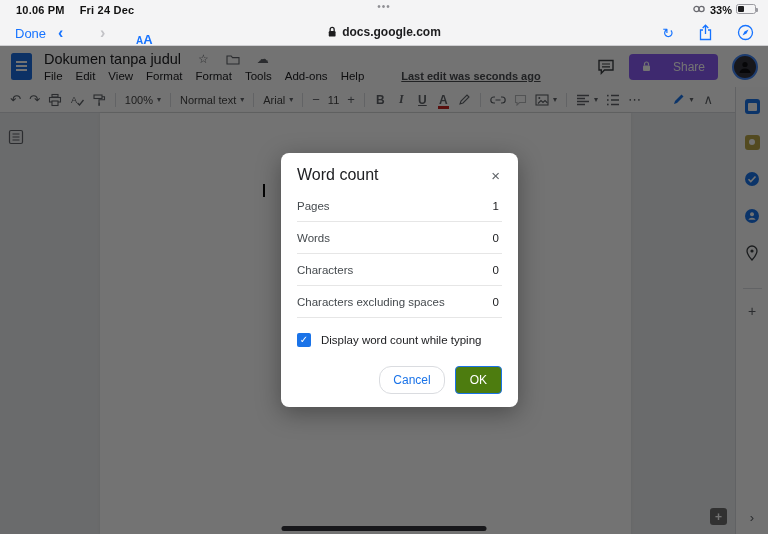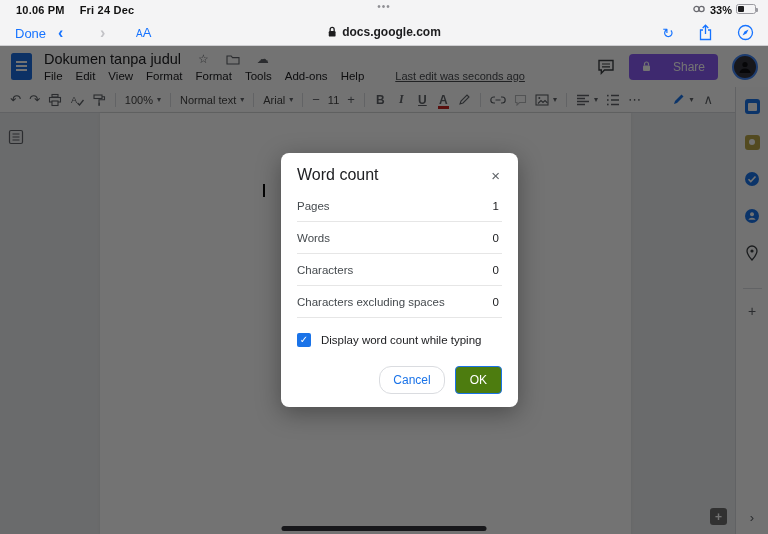--- a/index.html
+++ b/index.html
@@ -18,40 +18,40 @@
   .status-right { position:absolute; right:12px; top:4px; display:flex; gap:4px; font-size:11px; font-weight:700; color:#111; }
   .battery { position:relative; width:20px; height:10px; border:1px solid #9a9aa0; border-radius:2.5px; }
   .battery::after { content:""; position:absolute; right:-3px; top:2.5px; width:2px; height:4px; background:#9a9aa0; border-radius:0 1px 1px 0; }
   .battery-fill { position:absolute; left:1px; top:1px; bottom:1px; width:33%; background:#1c1c1e; border-radius:1px; }
 
   
   .safari-bar { position:absolute; top:22px; left:0; right:0; height:24px; background:#f4f4f5; border-bottom:1px solid #cfcfd2; z-index:40; }
   .sf-done { position:absolute; left:15px; top:4px; font-size:13px; color:#1673ff; }
   .sf-back { position:absolute; left:58px; top:2px; font-size:16px; color:#1673ff; font-weight:600; }
   .sf-fwd { position:absolute; left:100px; top:2px; font-size:16px; color:#c2c2c6; font-weight:600; }
-  .sf-aa { position:absolute; left:136px; top:1px; color:#1673ff; }
+  .sf-aa { position:absolute; left:136px; top:8px; color:#1673ff;font-weight:bold; }
   .sf-aa .a-sm { font-size:10px; } .sf-aa .a-lg { font-size:13px; }
   .sf-url { position:absolute; left:50%; top:3px; transform:translateX(-50%); display:flex; align-items:center; gap:5px; font-size:12px; font-weight:700; color:#1c1c1e; }
   .sf-right { position:absolute; right:14px; top:2px; display:flex; align-items:center; gap:24px; }
   .sf-refresh { font-size:14px; color:#1673ff; }
 
   
   .web-content { position:absolute; top:46px; left:0; right:0; bottom:0; background:#ebedef; }
 
   .docs-header { position:absolute; top:0; left:0; right:0; height:41px; background:#fff; display:flex; align-items:center; padding:0 8px 0 11px; }
   .docs-file-icon { width:21px; height:27px; background:#1b6de0; border-radius:2.5px; position:relative; flex:0 0 auto; }
   .docs-file-icon::after { content:""; position:absolute; left:5px; top:8px; width:11px; height:10px;
     background:linear-gradient(#fff 0 2px,transparent 2px 4px,#fff 4px 6px,transparent 6px 8px,#fff 8px 10px); }
   .title-block { margin-left:12px; flex:1 1 auto; min-width:0; }
   .title-row { display:flex; align-items:center; gap:17px; }
   .doc-title { font-size:14.5px; color:#202124; }
   .title-ico { color:#5f6368; font-size:12px; line-height:1; }
   .menu-row { display:flex; align-items:center; gap:13px; margin-top:3px; font-size:11.5px; color:#202124; }
   .menu-item { cursor:default; }
-  .last-edit { margin-left:18px; font-size:11px; color:#494c50; text-decoration:underline; }
+  .last-edit { margin-left:24px; font-size:11px; color:#494c50; text-decoration:underline;font-weight:bold; }
   .header-right { display:flex; align-items:center; gap:14px; flex:0 0 auto; padding-right:2px; }
   .share-btn { display:flex; align-items:center; gap:22px; background:#8b5cf6; color:#fff; font-size:12px; font-weight:500; border:none; border-radius:4px; padding:6px 13px; }
   .avatar { width:26px; height:26px; border-radius:50%; background:#33333d; border:2px solid #4285f4; display:flex; align-items:center; justify-content:center; }
 
   
   .docs-toolbar { position:absolute; top:41px; left:0; right:33px; height:26px; background:#fff; border-bottom:1px solid #d8dadd;
     display:flex; align-items:center; gap:8px; padding:0 10px; color:#5f6368; }
   .tb-glyph { font-size:13px; line-height:1; color:#5f6368; }
   .tb-sep { width:1px; height:14px; background:#dadce0; margin:0 1px; }
   .tb-text { font-size:11px; color:#444; display:flex; align-items:center; gap:4px; white-space:nowrap; }

